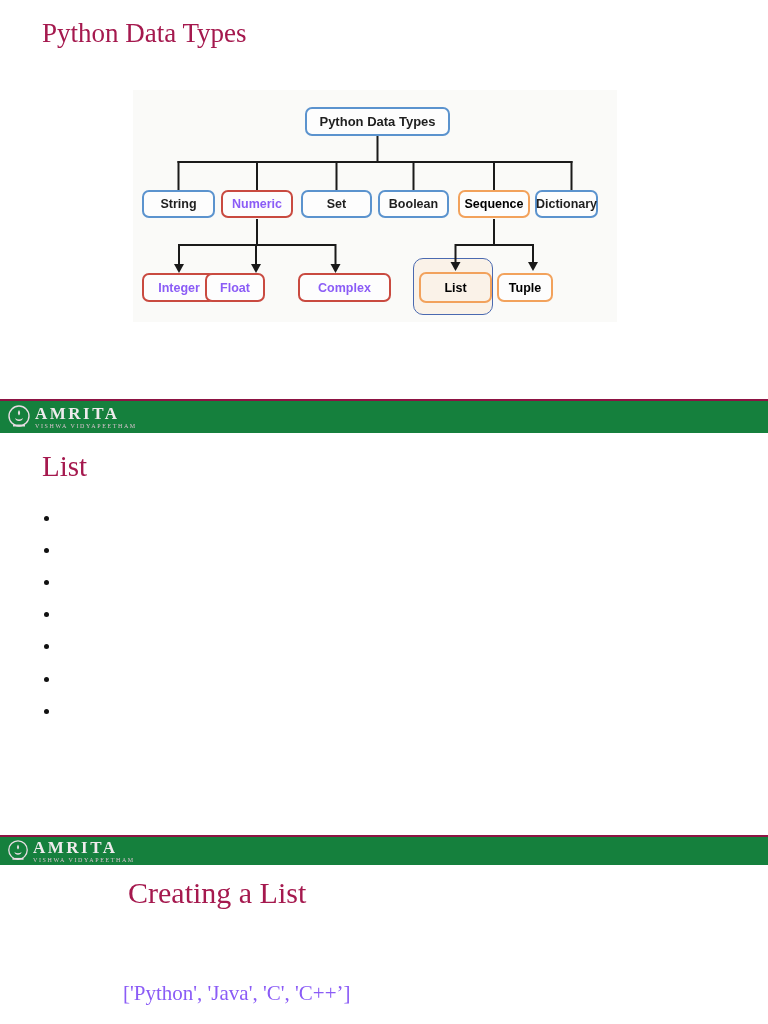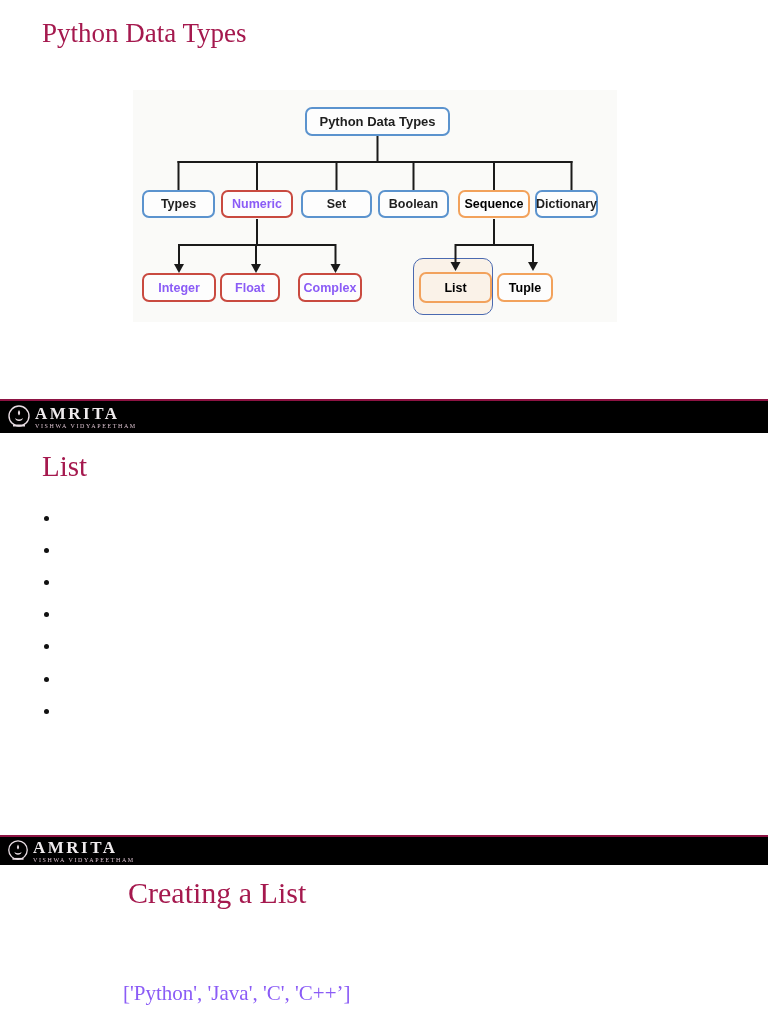--- a/index.html
+++ b/index.html
@@ -41,21 +41,21 @@
   .highlight-outer{
     position:absolute;z-index:1;left:280px;top:168px;width:80px;height:57px;
     border:1.6px solid #4A69B0;border-radius:10px;background:#FAF2E8;
     box-sizing:border-box;
   }
   #node-list{background:#FAF2E8;}
 
   
   .banner{
     position:absolute;left:0;width:768px;
-    background:#000000;border-top:2px solid #8D1343;
+    background:#15803d;border-top:2px solid #8D1343;
     box-sizing:border-box;
     display:flex;align-items:center;
   }
   #banner-1{top:399px;height:34px;}
   #banner-2{top:835px;height:30px;}
   .logo{display:flex;align-items:center;padding-left:6px;gap:3px;}
   .logo .brand-stack{display:flex;flex-direction:column;line-height:1;}
   .brand-name{
     font-family:"Liberation Serif", serif;
     color:#EFEBED;font-size:17px;font-weight:bold;letter-spacing:2.5px;
@@ -122,30 +122,30 @@
         <polygon points="41,174 51,174 46,183"></polygon>
         <polygon points="118,174 128,174 123,183"></polygon>
         <polygon points="197.5,174 207.5,174 202.5,183"></polygon>
         <polygon points="317.5,172 327.5,172 322.5,181"></polygon>
         <polygon points="395,172 405,172 400,181"></polygon>
       </g>
     </svg>
 
     <div class="node n-blue" style="left:172px;top:17px;width:145px;height:29px;font-size:13px;">Python Data Types</div>
 
-    <div class="node n-blue row2" style="left:9px;width:73px;">Types</div>
+    <div class="node n-blue row2" style="left:9px;width:73px;">String</div>
     <div class="node n-red row2" style="left:88px;width:72px;">Numeric</div>
     <div class="node n-blue row2" style="left:168px;width:71px;">Set</div>
     <div class="node n-blue row2" style="left:245px;width:71px;">Boolean</div>
     <div class="node n-orange row2" style="left:325px;width:72px;">Sequence</div>
     <div class="node n-blue row2" style="left:402px;width:63px;">Dictionary</div>
 
     <div class="node n-red row3" style="left:9px;width:74px;">Integer</div>
-    <div class="node n-red row3" style="left:87px;width:60px;">Float</div>
-    <div class="node n-red row3" style="left:165px;width:64px;text-align:right;">Complex</div>
+    <div class="node n-red row3" style="left:72px;width:60px;">Float</div>
+    <div class="node n-red row3" style="left:165px;width:93px;text-align:right;">Complex</div>
 
     <div class="node n-orange" id="node-list" style="left:286px;top:182px;width:73px;height:31px;">List</div>
     <div class="node n-orange row3" style="left:364px;width:56px;">Tuple</div>
   </div>
 </div>
 
 <div>
   <div id="banner-1" class="banner">
     <div class="logo">
       <svg width="26" height="26" viewBox="0 0 26 26">

